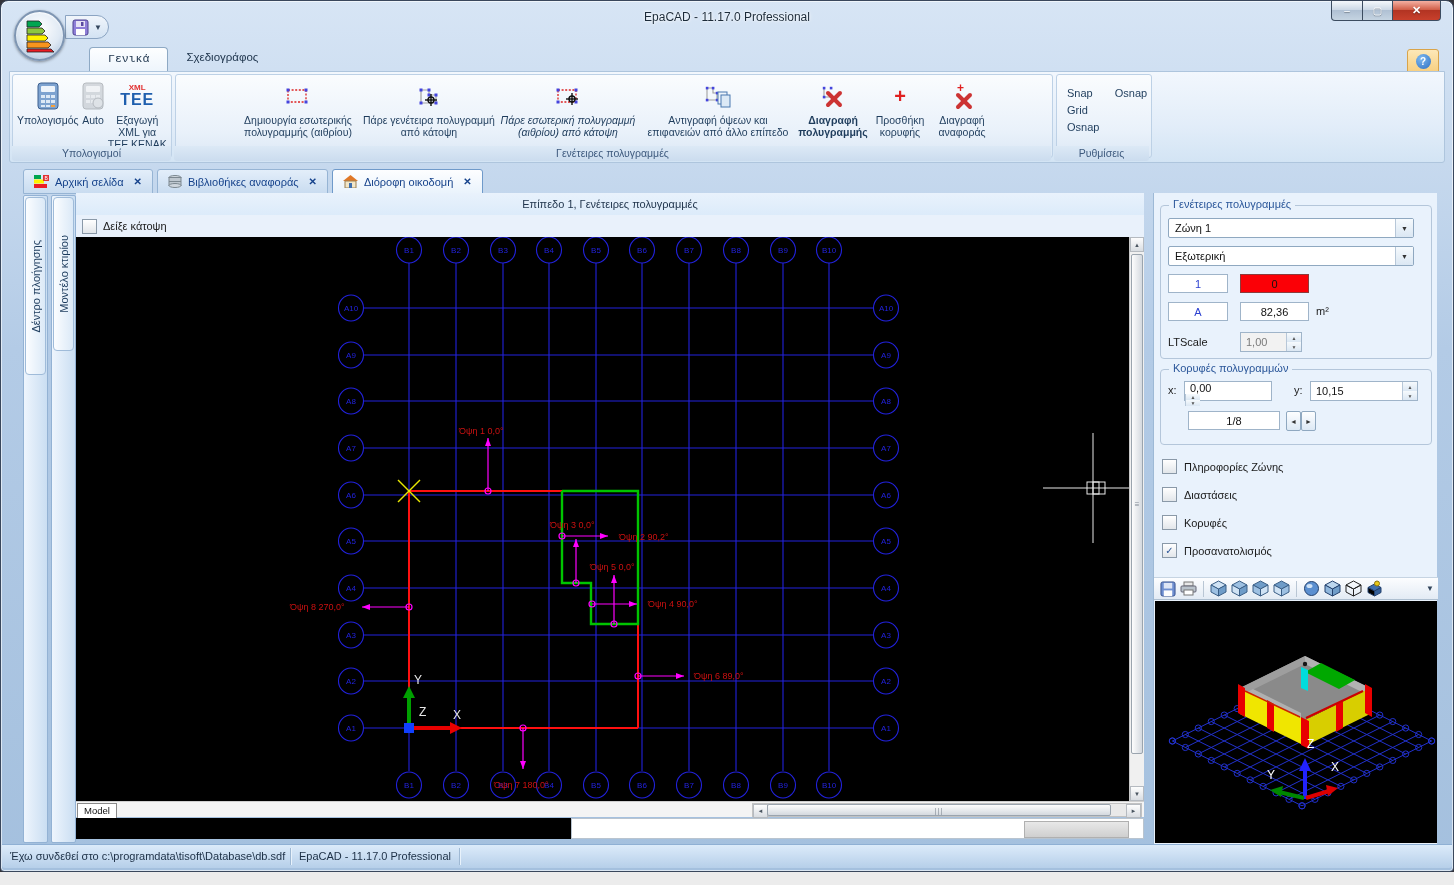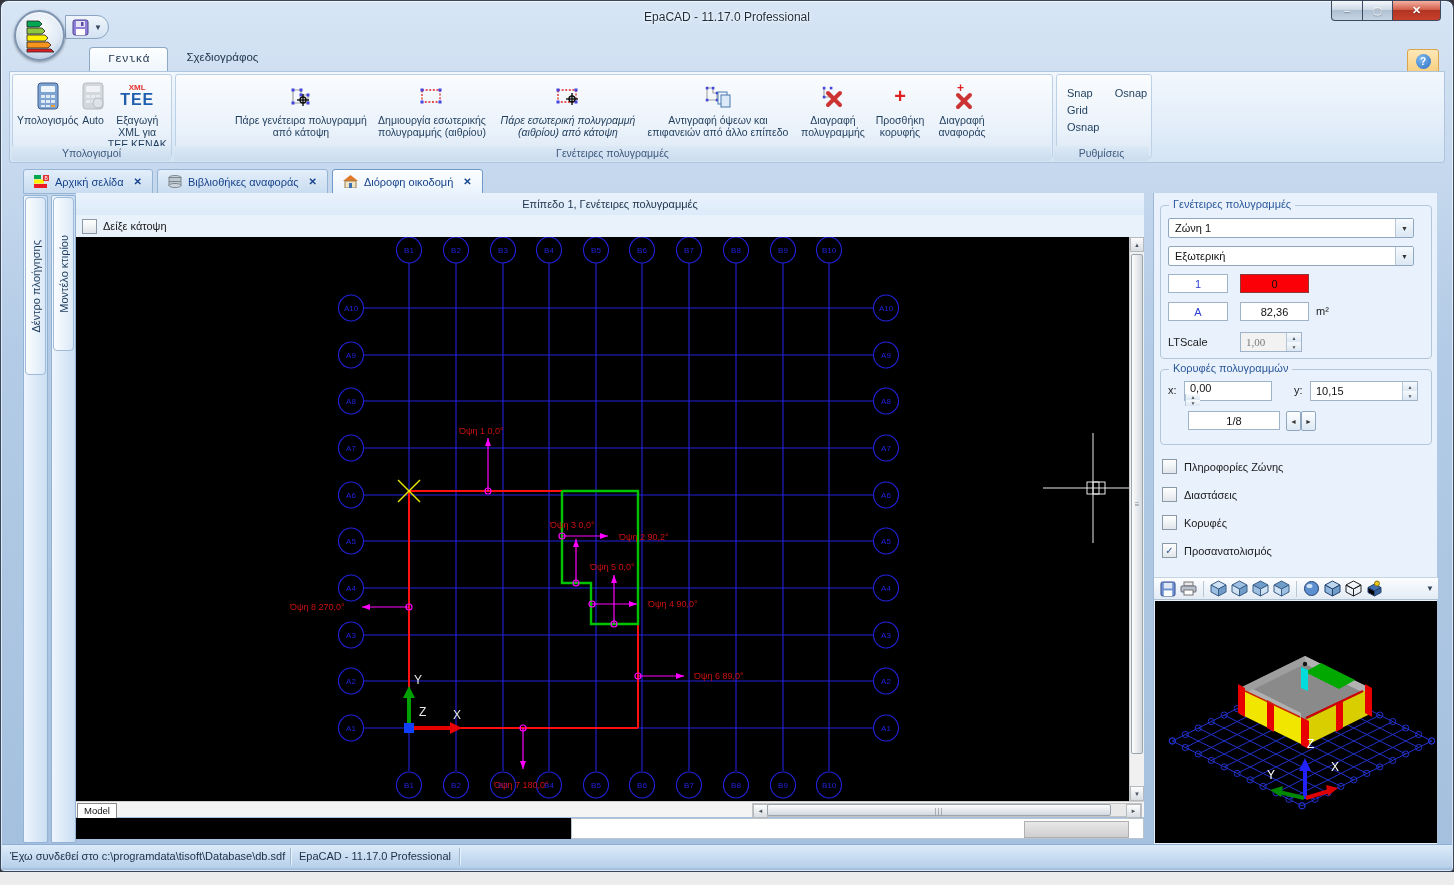--- a/index.html
+++ b/index.html
@@ -78,21 +78,21 @@
   .field.red{background:#fb0006;color:#111;border-color:#8c3b3b;}
   .dropdown{position:absolute;height:20px;background:#fff;border:1px solid #8fa8c0;border-radius:2px;display:flex;align-items:center;box-sizing:border-box;}
   .dropdown .val{flex:1;font-size:11px;color:#111;padding-left:6px;}
   .dropdown .btn{width:17px;height:100%;border-left:1px solid #b7c7d8;background:linear-gradient(#f6fafd,#dbe7f3);
        display:flex;align-items:center;justify-content:center;font-size:7px;color:#333;}
   .spin{position:absolute;height:20px;background:#fff;border:1px solid #9fb4c9;box-sizing:border-box;display:flex;}
   .spin .v{flex:1;font-size:11px;color:#111;display:flex;align-items:center;padding-left:5px;}
   .spin .ud{width:14px;display:flex;flex-direction:column;border-left:1px solid #b7c7d8;}
   .spin .ud div{flex:1;font-size:5px;color:#555;display:flex;align-items:center;justify-content:center;background:linear-gradient(#f6fafd,#dbe7f3);}
   .spin.dis{background:#f2f2f2;}
-  .spin.dis .v{color:#7a7a7a;font-family:Liberation Serif, serif;}
+  .spin.dis .v{color:#7a7a7a;}
   .lbl{position:absolute;font-size:11px;color:#1a1a1a;}
   .pagerbtn{position:absolute;width:13px;height:18px;border:1px solid #8fa8c0;border-radius:2px;background:linear-gradient(#fdfeff,#dde9f5);
        font-size:7px;color:#333;display:flex;align-items:center;justify-content:center;}
   .cbrow{position:absolute;display:flex;align-items:center;gap:7px;}
   .tb3d{position:absolute;left:0px;top:384px;width:284px;height:23px;background:linear-gradient(#fcfdff,#e3ebf4);border-top:1px solid #c6d4e2;border-bottom:1px solid #aebfd0;
        display:flex;align-items:center;gap:4px;padding-left:6px;box-sizing:border-box;}
   .tsep{width:1px;height:16px;background:#b9c6d4;margin:0 2px;}
   .tb3d .dd{margin-left:auto;margin-right:4px;font-size:8px;color:#33465c;}
   .preview{position:absolute;left:1px;top:408px;width:282px;height:242px;background:#000;}
   
@@ -182,20 +182,34 @@
       <div class="bigbtn" style="width:82px;">
         <span class="ic" style="flex-direction:column;display:flex;align-items:center;line-height:1;">
           <span style="color:#e23131;font-size:8px;font-weight:bold;">XML</span>
           <span style="color:#1f5fae;font-size:16px;font-weight:bold;letter-spacing:1px;">ΤΕΕ</span>
         </span>
         <span>Εξαγωγή XML για ΤΕΕ ΚΕΝΑΚ</span>
       </div>
     </div>
 
     <div class="rgroup" style="width:878px;">
+      <div class="bigbtn" style="width:126px;">
+        <span class="ic">
+          <svg width="30" height="24" viewBox="0 0 30 24">
+              <rect x="5" y="6" width="18" height="12" fill="none" stroke="#dd2222" stroke-width="1.3" stroke-dasharray="2,1.6"></rect>
+              <g fill="#4444dd">
+                <rect x="3.5" y="4.5" width="3" height="3"></rect>
+                <rect x="21.5" y="4.5" width="3" height="3"></rect>
+                <rect x="3.5" y="16.5" width="3" height="3"></rect>
+                <rect x="21.5" y="16.5" width="3" height="3"></rect>
+              </g>
+            </svg>
+        </span>
+        <span>Δημιουργία εσωτερικής πολυγραμμής (αιθρίου)</span>
+      </div>
       <div class="bigbtn" style="width:132px;">
         <span class="ic">
           <svg width="26" height="26" viewBox="0 0 26 26">
               <path d="M5 7 L5 20 L20 20 L20 12 L13 12 L13 7 Z" fill="none" stroke="#a0a0a0" stroke-width="1.2"></path>
               <g fill="#4444dd">
                 <rect x="3.5" y="5.5" width="3" height="3"></rect>
                 <rect x="11.5" y="5.5" width="3" height="3"></rect>
                 <rect x="11.5" y="10.5" width="3" height="3"></rect>
                 <rect x="18.5" y="10.5" width="3" height="3"></rect>
                 <rect x="18.5" y="18.5" width="3" height="3"></rect>
@@ -203,34 +217,20 @@
               </g>
               <g stroke="#111" stroke-width="1.4" fill="none">
                 <circle cx="15" cy="17" r="3"></circle>
                 <line x1="15" y1="11" x2="15" y2="23"></line>
                 <line x1="9" y1="17" x2="21" y2="17"></line>
               </g>
             </svg>
         </span>
         <span>Πάρε γενέτειρα πολυγραμμή από κάτοψη</span>
       </div>
-      <div class="bigbtn" style="width:126px;">
-        <span class="ic">
-          <svg width="30" height="24" viewBox="0 0 30 24">
-              <rect x="5" y="6" width="18" height="12" fill="none" stroke="#dd2222" stroke-width="1.3" stroke-dasharray="2,1.6"></rect>
-              <g fill="#4444dd">
-                <rect x="3.5" y="4.5" width="3" height="3"></rect>
-                <rect x="21.5" y="4.5" width="3" height="3"></rect>
-                <rect x="3.5" y="16.5" width="3" height="3"></rect>
-                <rect x="21.5" y="16.5" width="3" height="3"></rect>
-              </g>
-            </svg>
-        </span>
-        <span>Δημιουργία εσωτερικής πολυγραμμής (αιθρίου)</span>
-      </div>
       <div class="bigbtn" style="width:142px;font-style:italic;">
         <span class="ic">
           <svg width="30" height="24" viewBox="0 0 30 24">
               <rect x="5" y="6" width="18" height="12" fill="none" stroke="#dd2222" stroke-width="1.3" stroke-dasharray="2,1.6"></rect>
               <g fill="#4444dd">
                 <rect x="3.5" y="4.5" width="3" height="3"></rect>
                 <rect x="21.5" y="4.5" width="3" height="3"></rect>
                 <rect x="3.5" y="16.5" width="3" height="3"></rect>
                 <rect x="21.5" y="16.5" width="3" height="3"></rect>
               </g>
@@ -253,21 +253,21 @@
                 <rect x="12.8" y="9.8" width="2.6" height="2.6"></rect>
                 <rect x="12.8" y="16.8" width="2.6" height="2.6"></rect>
                 <rect x="2.8" y="16.8" width="2.6" height="2.6"></rect>
               </g>
               <rect x="15" y="10" width="9" height="12" fill="#eef4fb" stroke="#4a78b0"></rect>
               <rect x="18" y="13" width="9" height="12" fill="#dce9f6" stroke="#4a78b0"></rect>
             </svg>
         </span>
         <span>Αντιγραφή όψεων και επιφανειών από άλλο επίπεδο</span>
       </div>
-      <div class="bigbtn" style="width:72px;">
+      <div class="bigbtn" style="width:72px;font-weight:bold;">
         <span class="ic">
           <svg width="26" height="26" viewBox="0 0 26 26">
               <path d="M4 5 L4 14 L12 14" fill="none" stroke="#a0a0a0" stroke-width="1.1"></path>
               <g fill="#4444dd">
                 <rect x="2.8" y="3.8" width="2.6" height="2.6"></rect>
                 <rect x="9.8" y="3.8" width="2.6" height="2.6"></rect>
                 <rect x="2.8" y="12.8" width="2.6" height="2.6"></rect>
               </g>
               <g stroke="#cc3333" stroke-width="4" stroke-linecap="round">
                 <line x1="8" y1="10" x2="20" y2="22"></line>

